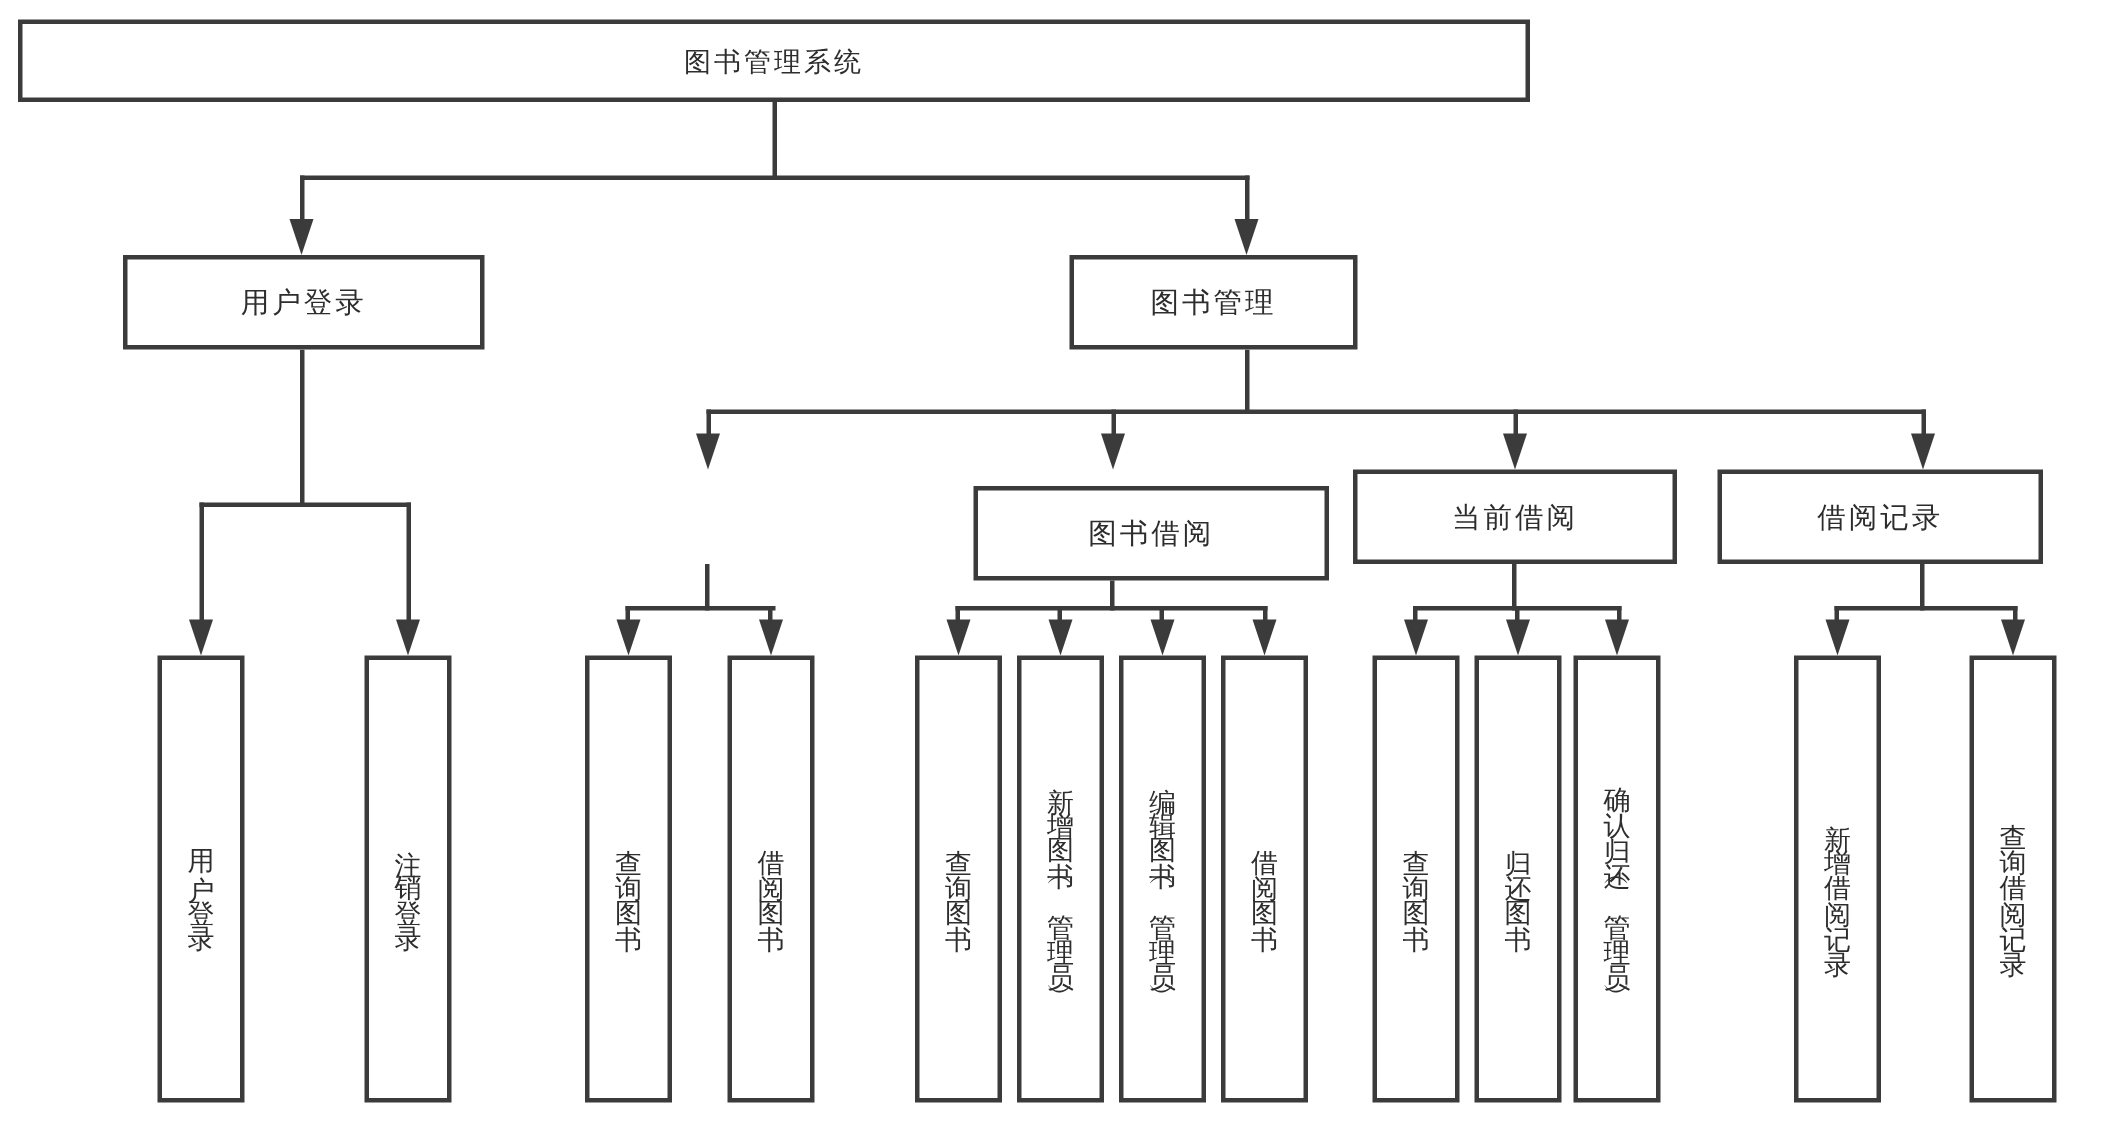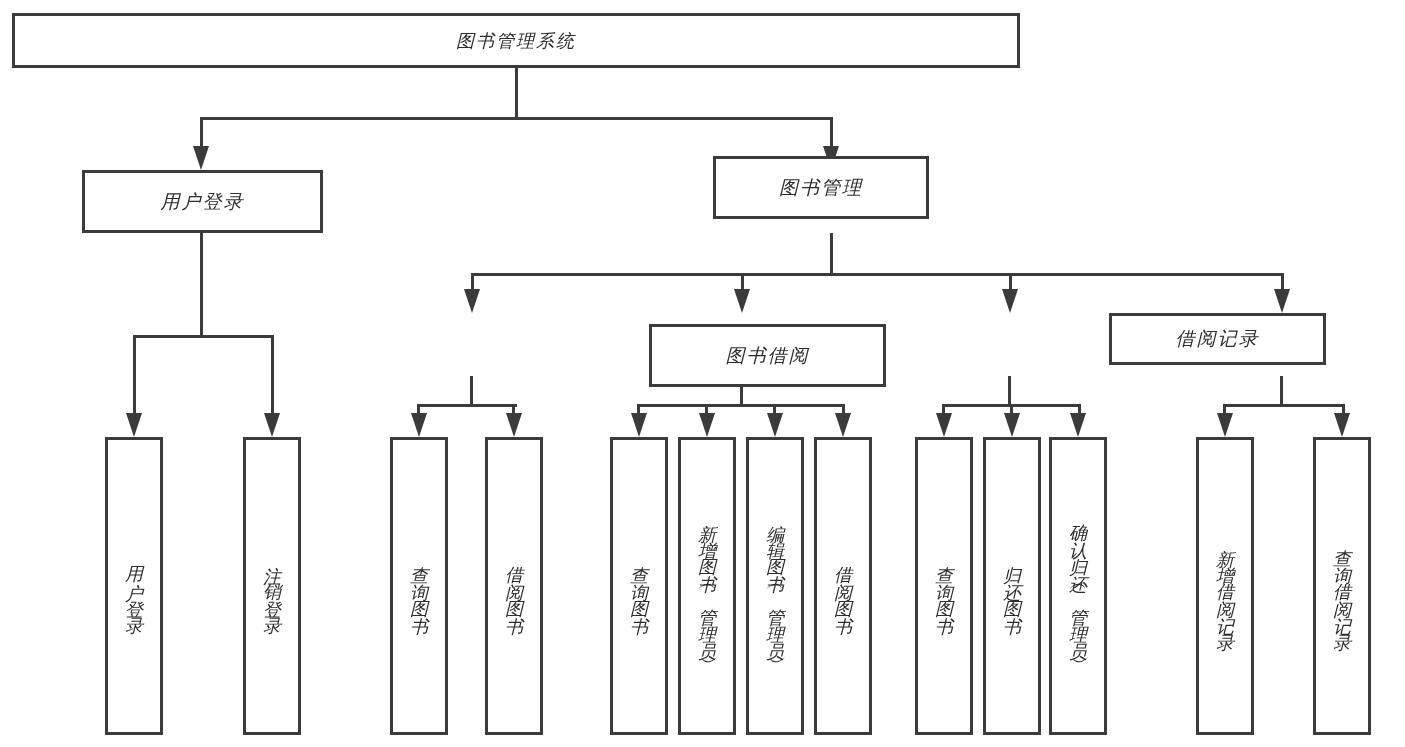--- a/index.html
+++ b/index.html
@@ -4,21 +4,20 @@
 <style>
   * { margin: 0; padding: 0; box-sizing: border-box; }
   html, body { background: #ffffff; }
   body {
     font-family: "Liberation Sans", "DejaVu Sans", sans-serif;
     width: 1405px; height: 747px; position: relative; overflow: hidden;
   }
   #canvas {
     position: absolute; left: 0; top: 0; width: 1405px; height: 747px;
     background: #ffffff;
-    font-style: italic;
   }
   
   .hbox {
     position: absolute;
     border: 3px solid #3b3b3b;
     background: #ffffff;
     display: flex; align-items: center; justify-content: center;
     font-size: 19px; letter-spacing: 2px; color: #2d2d2d;
     z-index: 2;
   }
@@ -66,21 +65,21 @@
   <div class="line" style="left:515px; top:68px; width:3px; height:50px;"></div>
   <div class="line" style="left:200px; top:117px; width:633px; height:3px;"></div>
   <div class="line" style="left:200px; top:117px; width:3px; height:33px;"></div>
   <div class="arrow" style="left:193px; top:146px;"></div>
   <div class="line" style="left:830px; top:117px; width:3px; height:33px;"></div>
   <div class="arrow" style="left:823px; top:146px;"></div>
 
   <div class="hbox" style="left:82px; top:170px; width:241px; height:63px;">
     <span>用户登录</span>
   </div>
-  <div class="hbox" style="left:713px; top:156px; width:216px; height:63px;">
+  <div class="hbox" style="left:713px; top:170px; width:192px; height:63px;">
     <span>图书管理</span>
   </div>
 
   <div class="line" style="left:200px; top:233px; width:3px; height:104px;"></div>
   <div class="line" style="left:133px; top:335px; width:141px; height:3px;"></div>
   <div class="line" style="left:133px; top:335px; width:3px; height:80px;"></div>
   <div class="arrow" style="left:126px; top:413px;"></div>
   <div class="line" style="left:271px; top:335px; width:3px; height:80px;"></div>
   <div class="arrow" style="left:264px; top:413px;"></div>
 
@@ -91,21 +90,24 @@
   <div class="line" style="left:741px; top:273px; width:3px; height:20px;"></div>
   <div class="arrow" style="left:734px; top:289px;"></div>
   <div class="line" style="left:1009px; top:273px; width:3px; height:20px;"></div>
   <div class="arrow" style="left:1002px; top:289px;"></div>
   <div class="line" style="left:1281px; top:273px; width:3px; height:20px;"></div>
   <div class="arrow" style="left:1274px; top:289px;"></div>
 
   <div class="hbox" style="left:636px; top:324px; width:237px; height:63px;margin-left:13px;">
     <span>图书借阅</span>
   </div>
-  <div class="hbox" style="left:1109px; top:313px; width:217px; height:52px;">
+  <div class="hbox" style="left:902px; top:313px; width:216px; height:63px;">
+    <span>当前借阅</span>
+  </div>
+  <div class="hbox" style="left:1145px; top:313px; width:217px; height:63px;">
     <span>借阅记录</span>
   </div>
 
   <div class="line" style="left:470px; top:376px; width:3px; height:31px;"></div>
   <div class="line" style="left:417px; top:404px; width:100px; height:3px;"></div>
   <div class="line" style="left:417px; top:404px; width:3px; height:14px;"></div>
   <div class="arrow" style="left:411px; top:413px;"></div>
   <div class="line" style="left:512px; top:404px; width:3px; height:14px;"></div>
   <div class="arrow" style="left:506px; top:413px;"></div>
 

